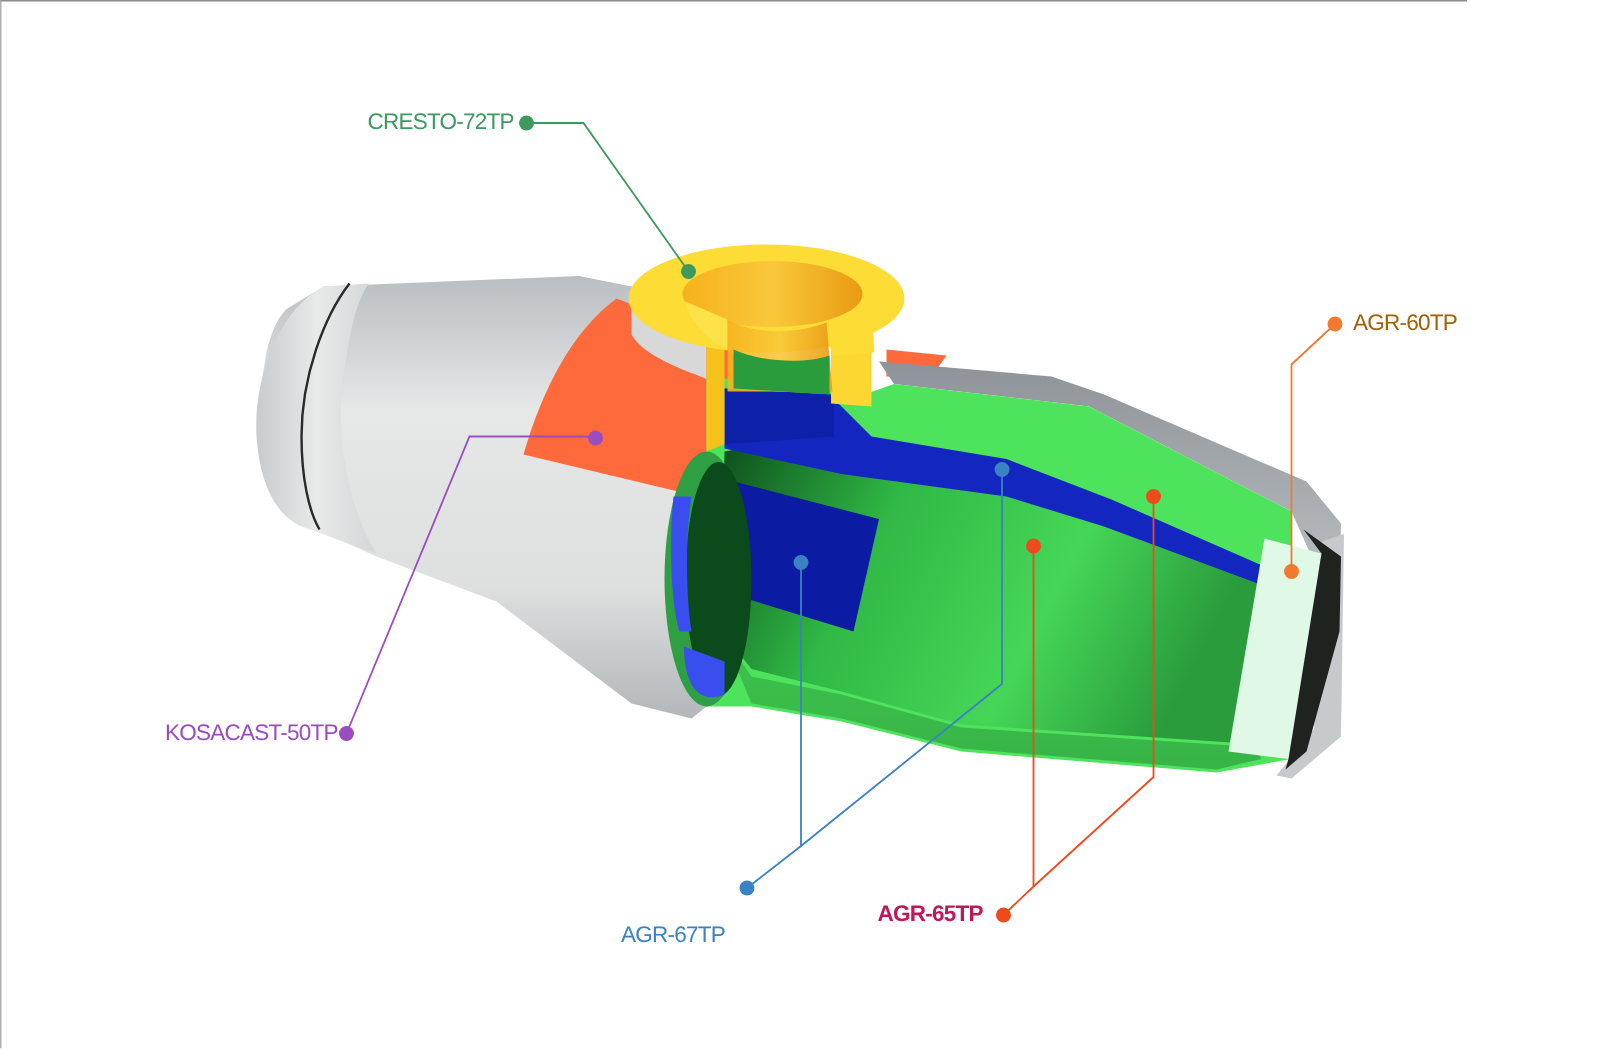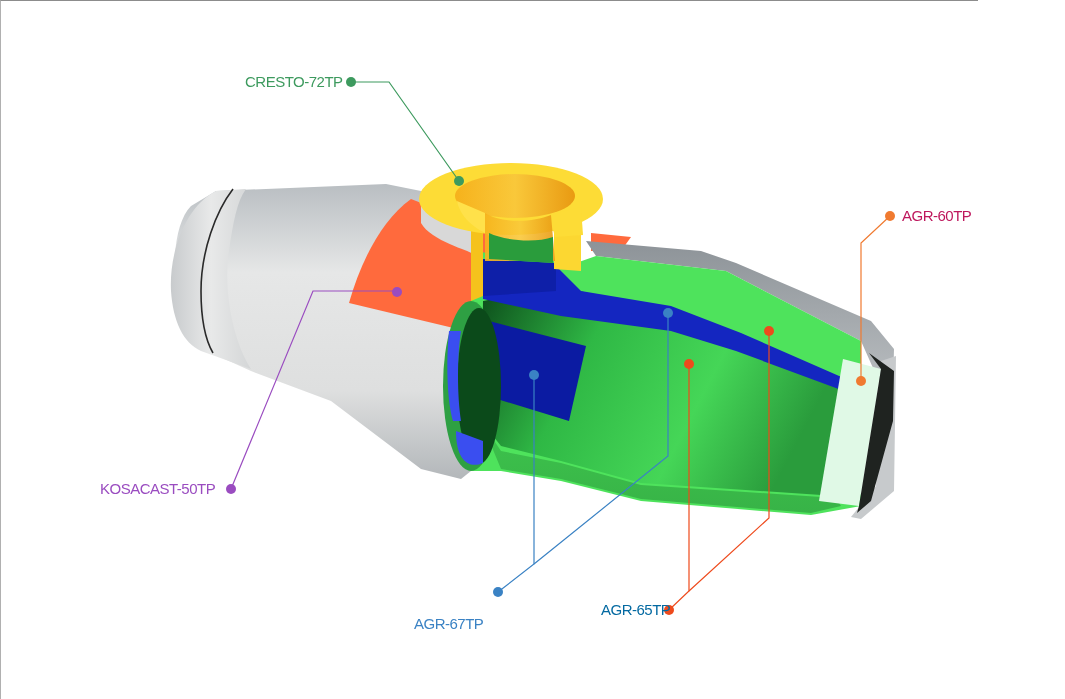--- a/index.html
+++ b/index.html
@@ -121,18 +121,18 @@
       <circle cx="497" cy="591" r="5" fill="#3a82c4"></circle>
       <circle cx="533" cy="374" r="5" fill="#3a82c4"></circle>
       <circle cx="667" cy="312" r="5" fill="#3a82c4"></circle>
       <circle cx="668" cy="609" r="5" fill="#ee4a1c"></circle>
       <circle cx="688" cy="363" r="5" fill="#ee4a1c"></circle>
       <circle cx="768" cy="330" r="5" fill="#ee4a1c"></circle>
     </g>
   </svg>
 
   <div class="label" style="left:244px; top:72px; color:#3d9a5e;">CRESTO-72TP</div>
-  <div class="label" style="left:901px; top:206px; color:#be185d;">AGR-60TP</div>
-  <div class="label" style="left:99px; top:479px; color:#9a4cc0;">KOSACAST-50TP</div>
+  <div class="label" style="left:901px; top:206px; color:#a16207;">AGR-60TP</div>
+  <div class="label" style="left:109px; top:479px; color:#9a4cc0;">KOSACAST-50TP</div>
   <div class="label" style="left:413px; top:582px; color:#3a82c4;margin-top:32px;">AGR-67TP</div>
-  <div class="label" style="left:600px; top:600px; color:#0369a1;">AGR-65TP</div>
+  <div class="label" style="left:584px; top:600px; color:#be185d;font-weight:bold;">AGR-65TP</div>
 
 </div>
 
 </body></html>

